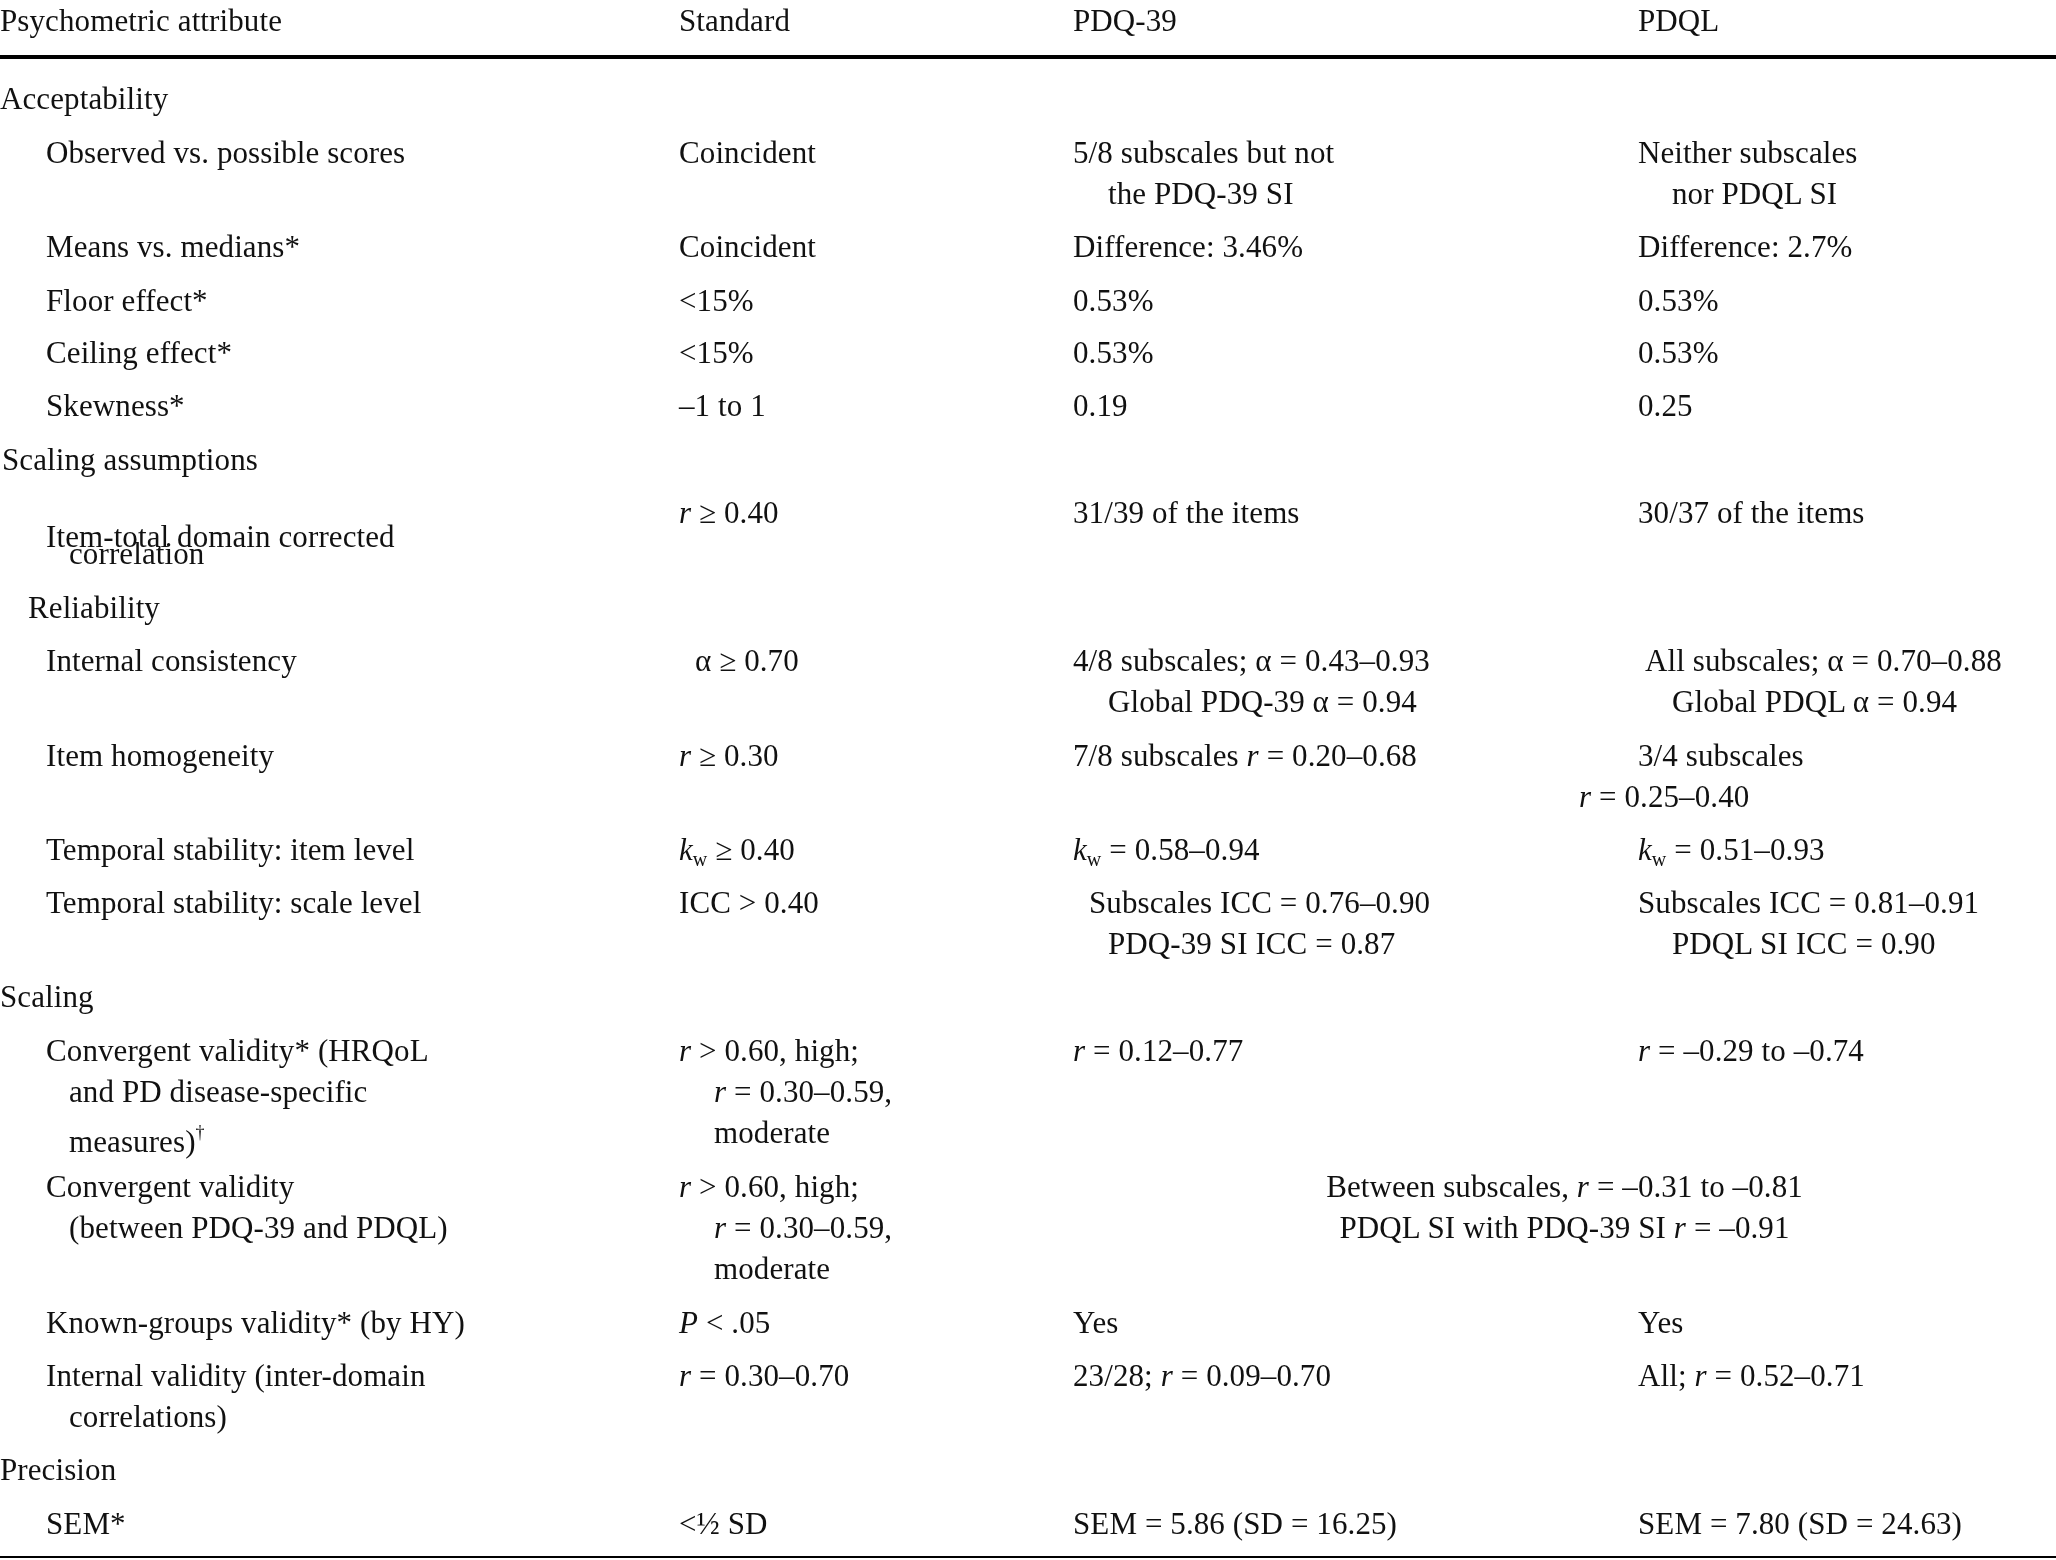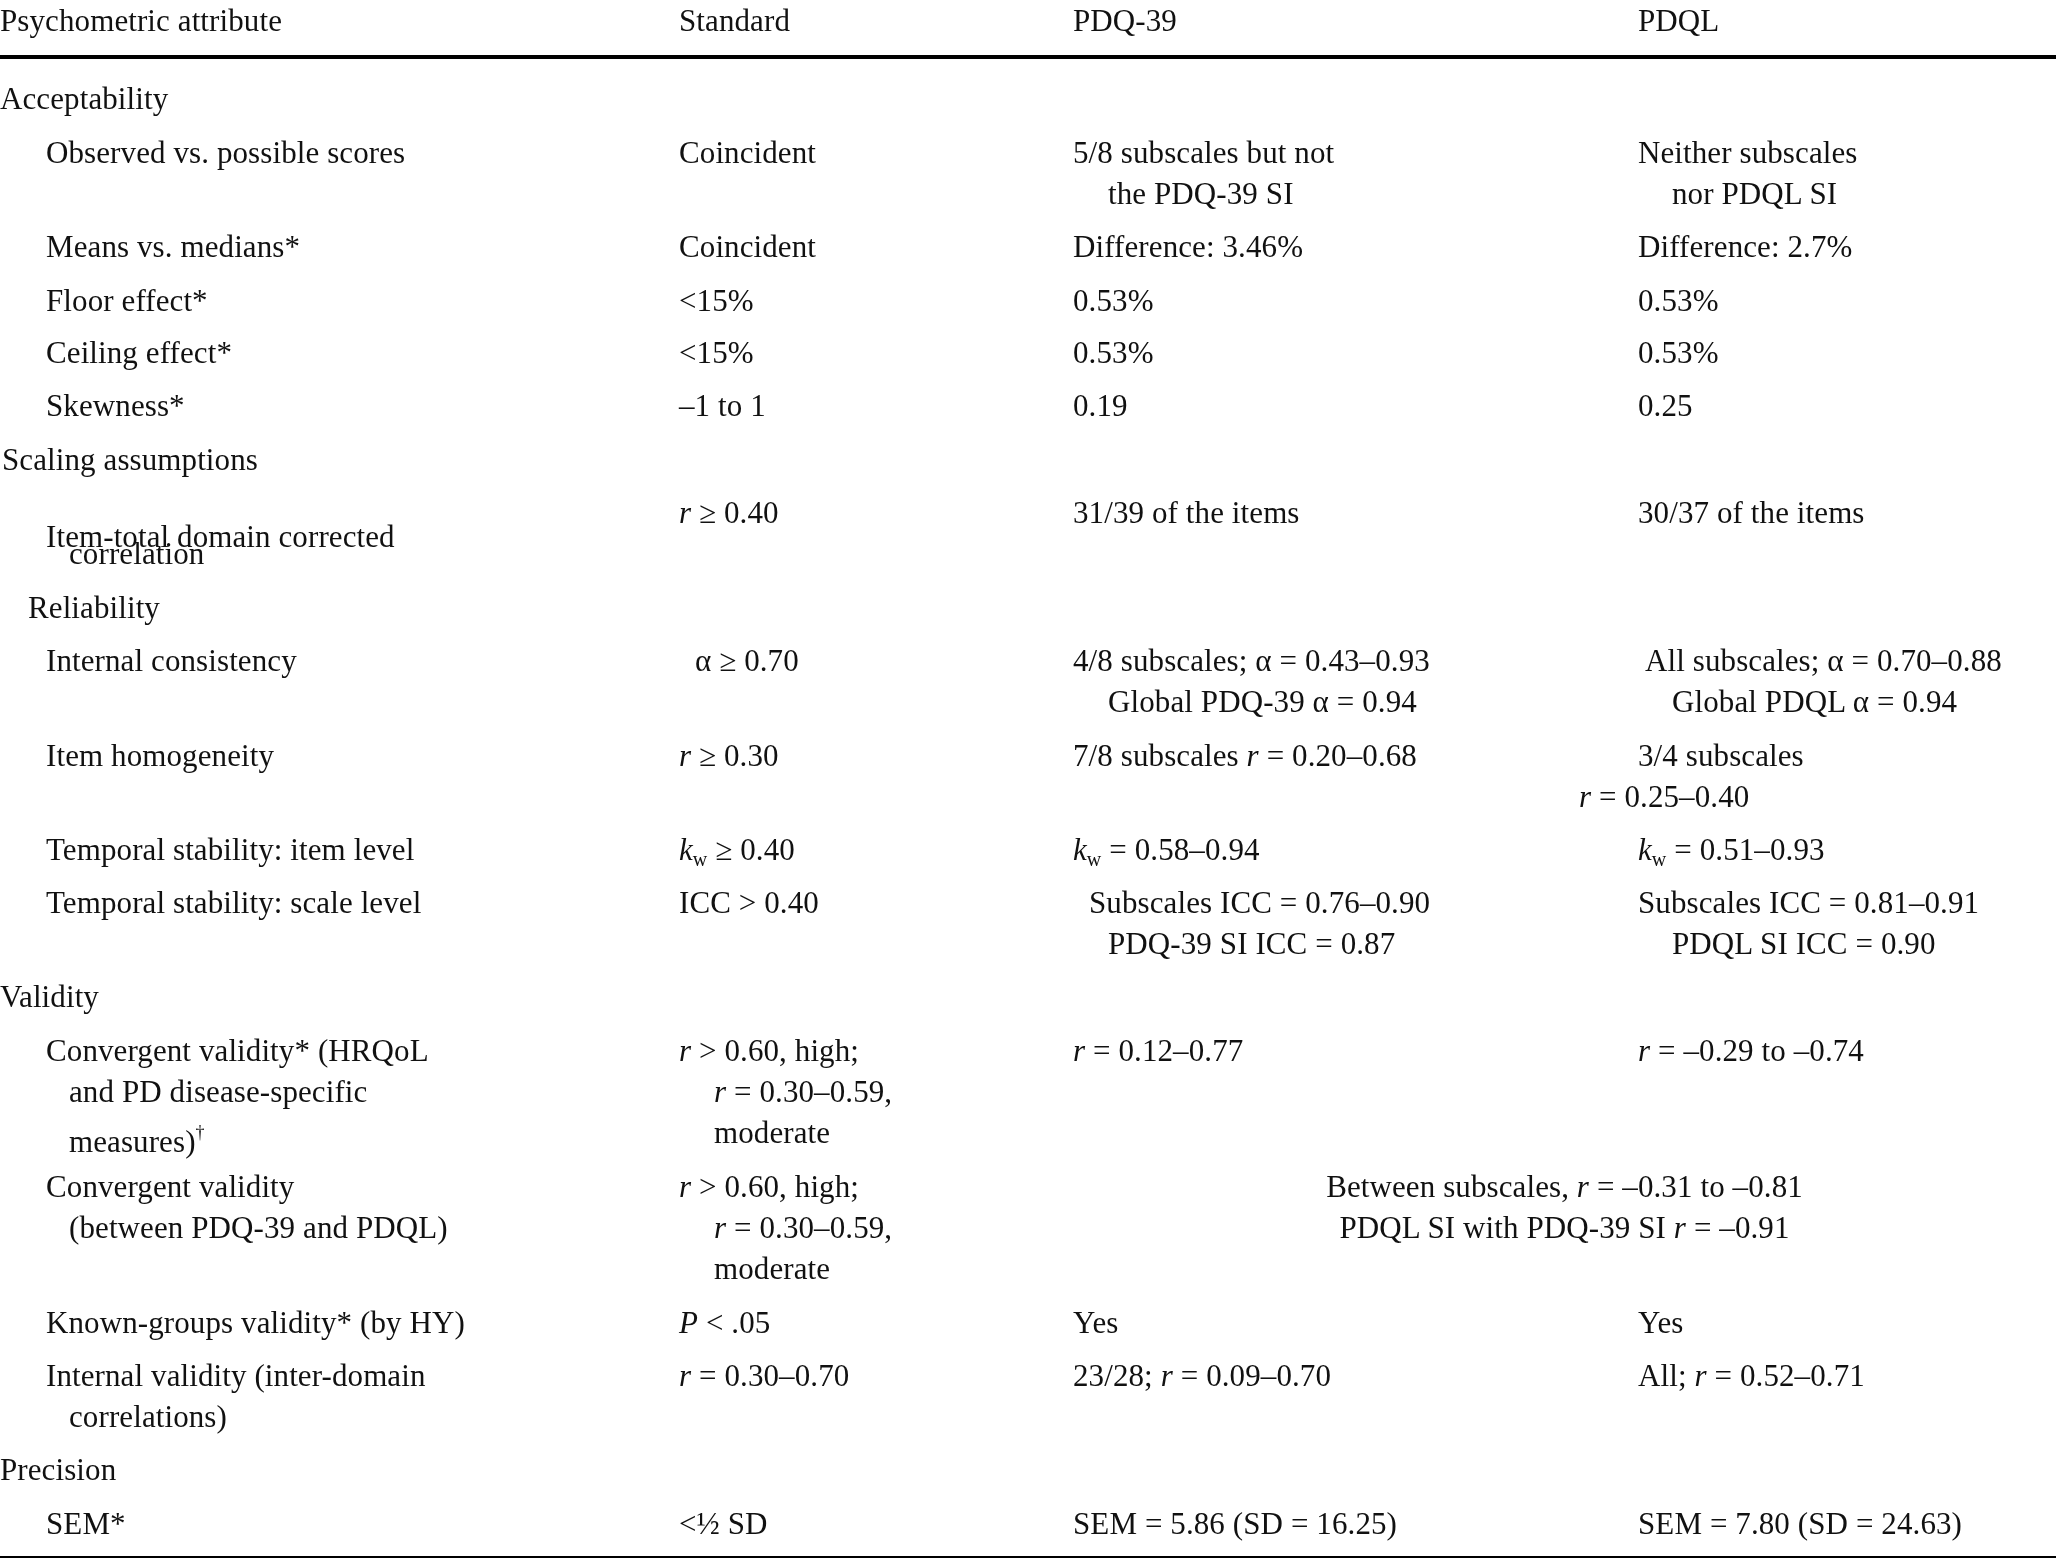--- a/index.html
+++ b/index.html
@@ -67,21 +67,21 @@
     <div class="t" style="left: 46px; top: 829px;"><span>Temporal stability: item level</span></div>
     <div class="t" style="left: 679px; top: 829px;"><span class="i">k</span><span class="sub">w</span><span> ≥ 0.40</span></div>
     <div class="t" style="left: 1073px; top: 829px;"><span class="i">k</span><span class="sub">w</span><span> = 0.58–0.94</span></div>
     <div class="t" style="left: 1638px; top: 829px;"><span class="i">k</span><span class="sub">w</span><span> = 0.51–0.93</span></div>
     <div class="t" style="left: 46px; top: 882px;"><span>Temporal stability: scale level</span></div>
     <div class="t" style="left: 679px; top: 882px;"><span>ICC &gt; 0.40</span></div>
     <div class="t" style="left: 1073px; top: 882px; margin-left: 16px;"><span>Subscales ICC = 0.76–0.90</span></div>
     <div class="t" style="left: 1108px; top: 923px;"><span>PDQ-39 SI ICC = 0.87</span></div>
     <div class="t" style="left: 1638px; top: 882px;"><span>Subscales ICC = 0.81–0.91</span></div>
     <div class="t" style="left: 1672px; top: 923px;"><span>PDQL SI ICC = 0.90</span></div>
-    <div class="t" style="left: 0px; top: 976px;">Validity</div>
+    <div class="t" style="left: 0px; top: 976px;">Scaling</div>
     <div class="t" style="left: 46px; top: 1030px;"><span>Convergent validity* (HRQoL</span></div>
     <div class="t" style="left: 69px; top: 1071px;"><span>and PD disease-specific</span></div>
     <div class="t" style="left: 69px; top: 1112px;"><span>measures)</span><span class="sup">†</span></div>
     <div class="t" style="left: 679px; top: 1030px;"><span class="i">r</span><span> &gt; 0.60, high;</span></div>
     <div class="t" style="left: 714px; top: 1071px;"><span class="i">r</span><span> = 0.30–0.59,</span></div>
     <div class="t" style="left: 714px; top: 1112px;"><span>moderate</span></div>
     <div class="t" style="left: 1073px; top: 1030px;"><span class="i">r</span><span> = 0.12–0.77</span></div>
     <div class="t" style="left: 1638px; top: 1030px;"><span class="i">r</span><span> = –0.29 to –0.74</span></div>
     <div class="t" style="left: 46px; top: 1166px;"><span>Convergent validity</span></div>
     <div class="t" style="left: 69px; top: 1207px;"><span>(between PDQ-39 and PDQL)</span></div>

